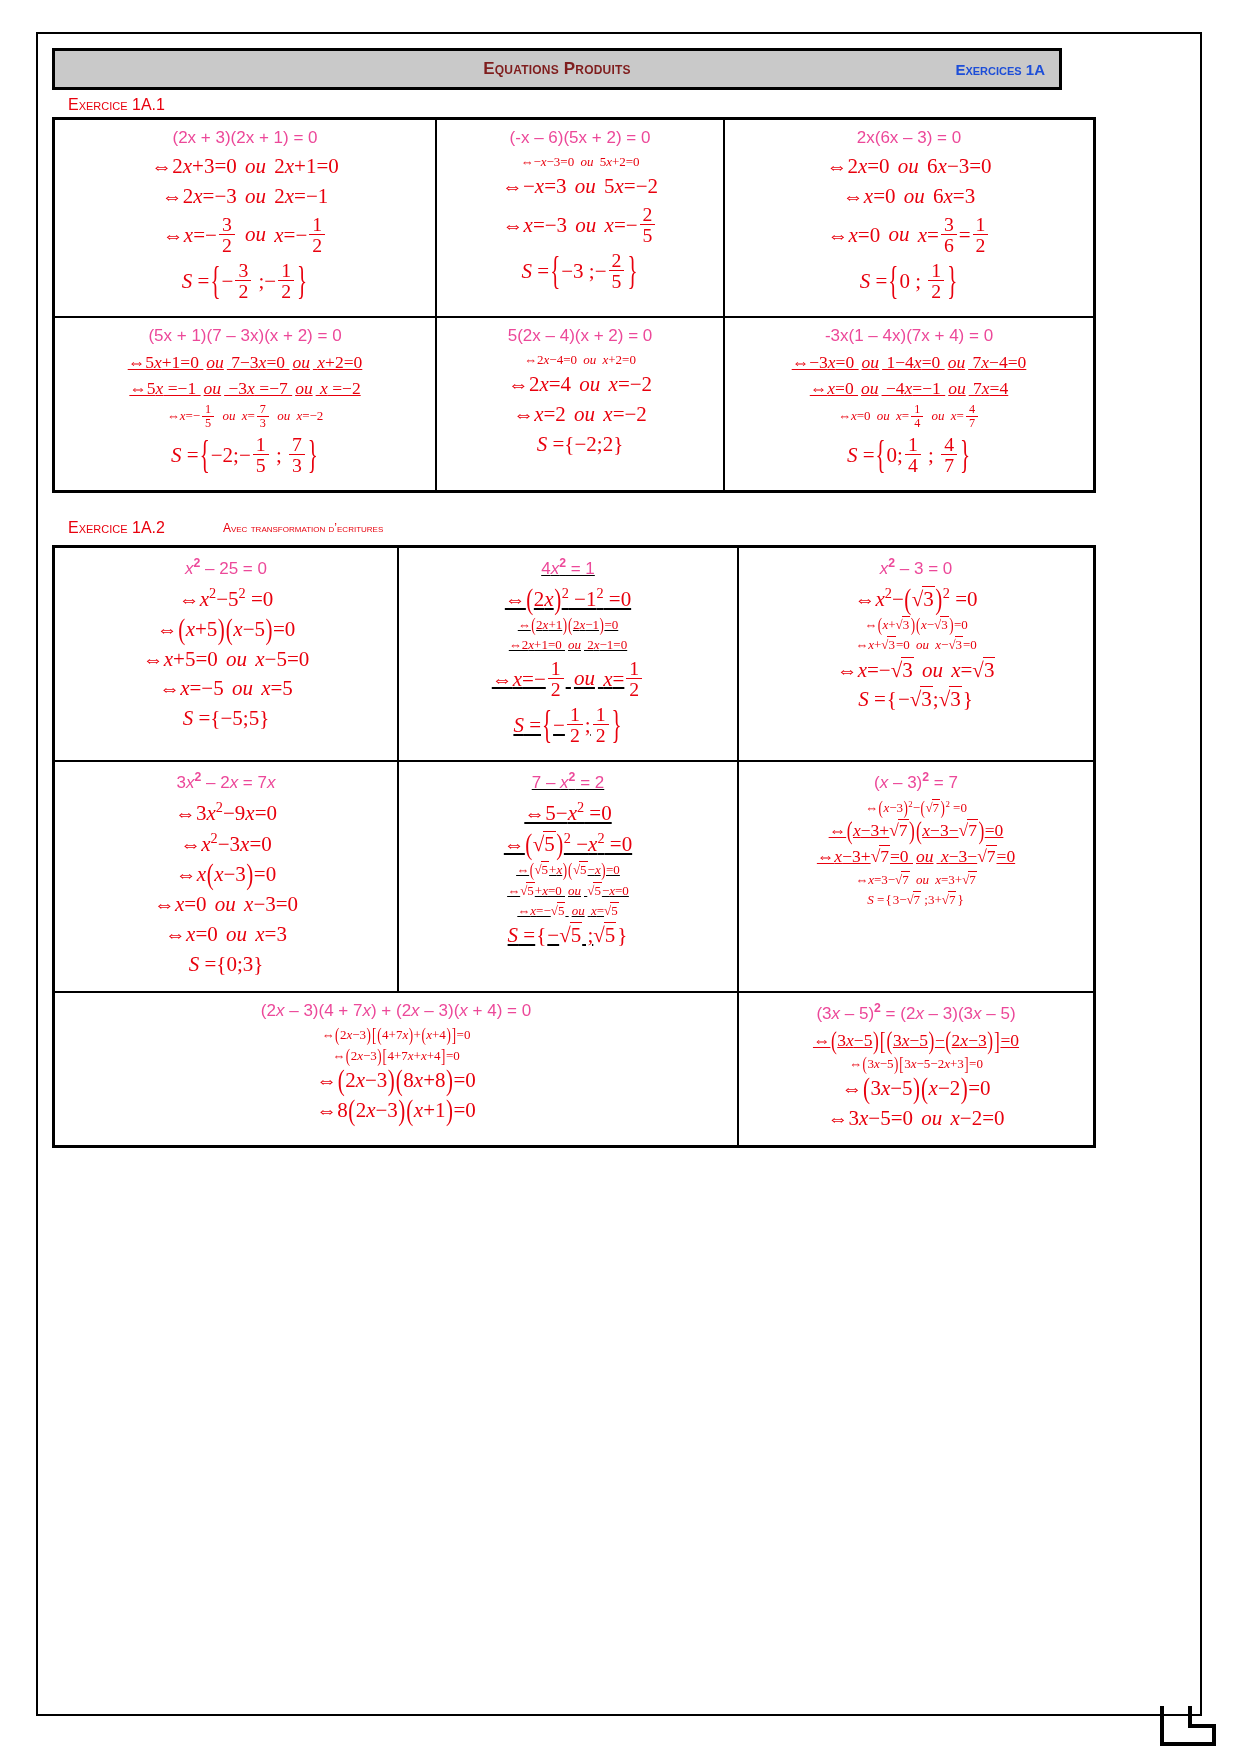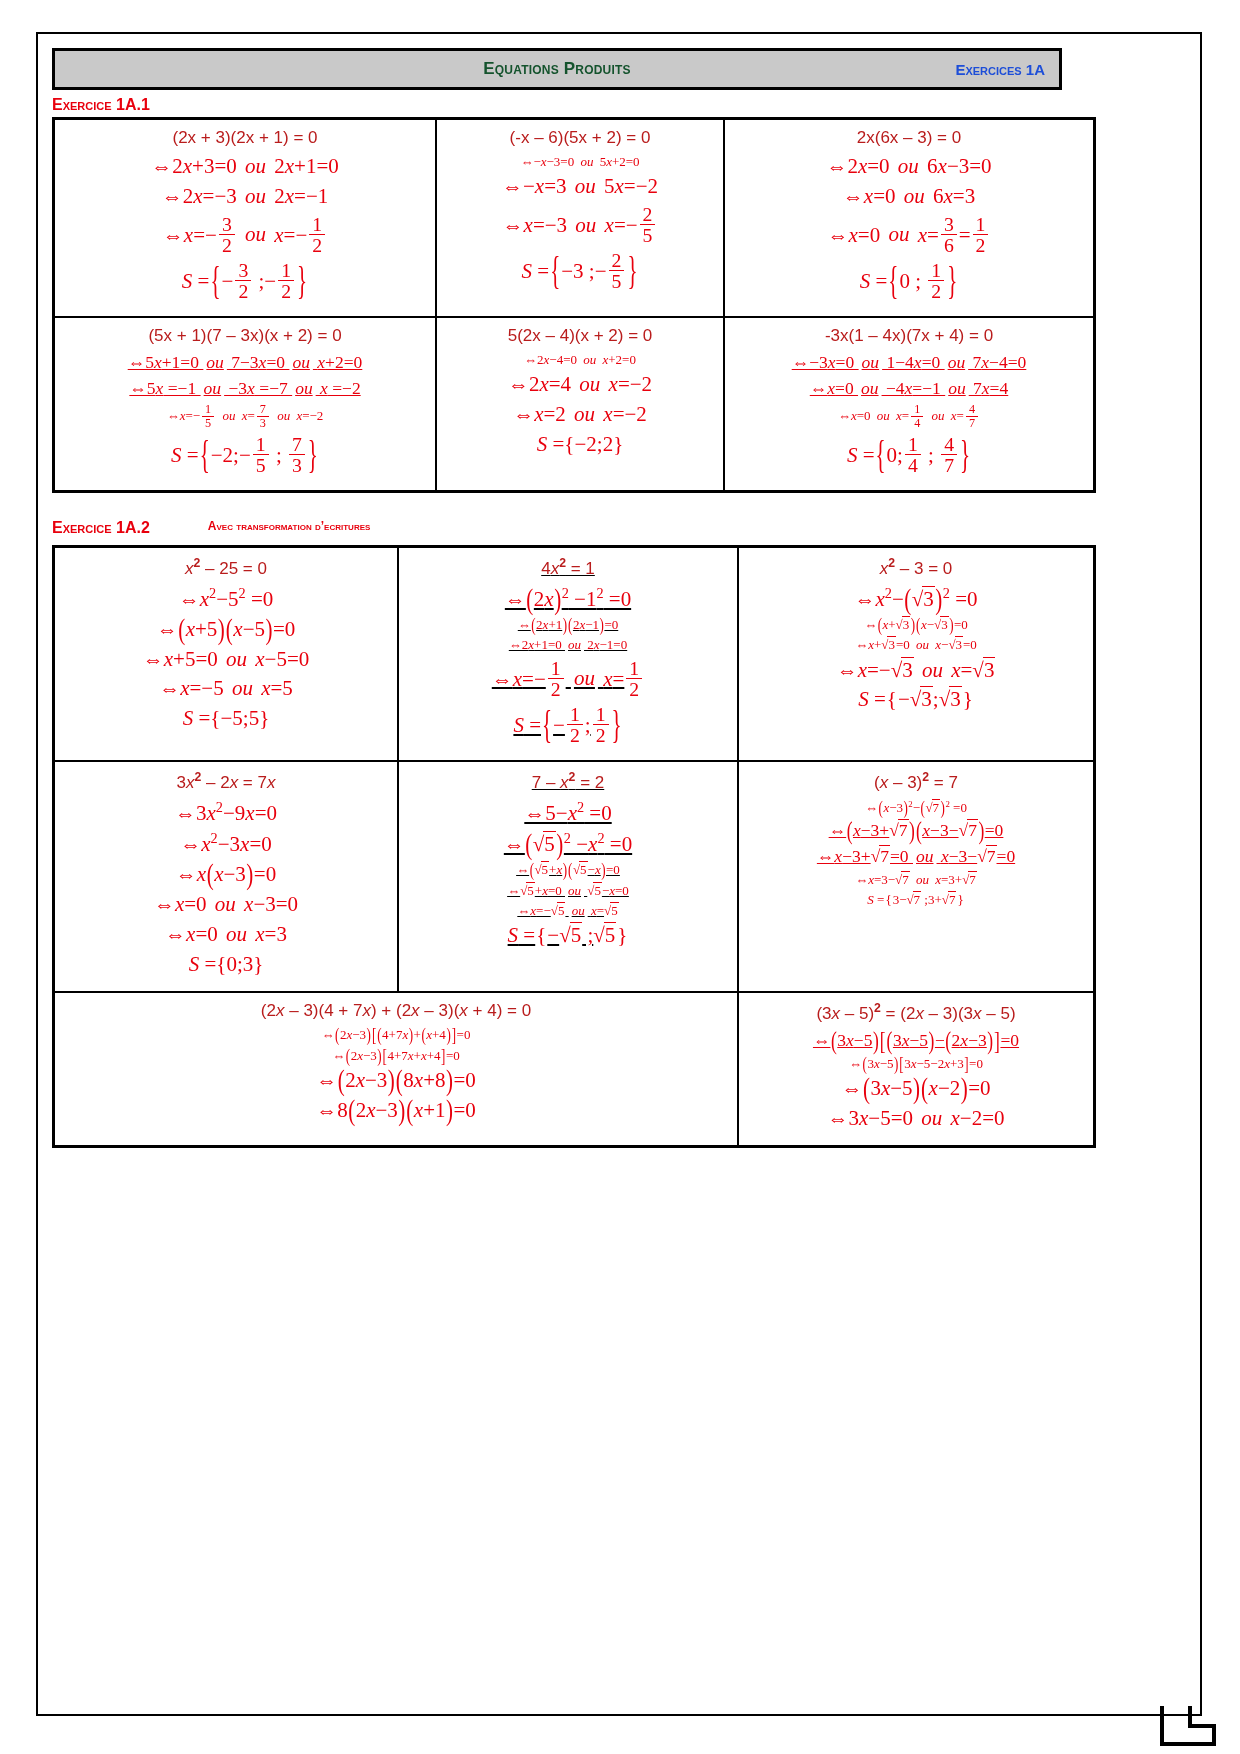--- a/index.html
+++ b/index.html
@@ -51,21 +51,21 @@
     padding: 0 14px;
     position: relative;
   }
   .banner-title {
     position: absolute;
     left: 0; right: 0;
     text-align: center;
     font-weight: bold;
     font-size: 17px;
     letter-spacing: .2px;
-    color: #14532d;
+    color: #7f1d1d;
   }
   .banner-right {
     margin-left: auto;
     font-weight: bold;
     font-size: 15px;
     color: #1d4ed8;
     z-index: 2;
   }
   
   .sc { font-variant: small-caps; }
@@ -74,26 +74,26 @@
     text-align: center;
     color: #e8000d;
     font-weight: bold;
     font-size: 24px;
     margin: 16px 0 10px 0;
     font-variant: small-caps;
   }
 
   .ex-head {
     color: #e8000d;
-    font-weight: bold;
+    font-weight: normal;
     font-size: 16px;
     font-variant: small-caps;
-    margin: 6px 0 3px 0;
+    margin: 6px 0 3px 16px;
     display: flex;
-    align-items: flex-start;
+    align-items: center;
   }
   .ex-head .sub {
     margin-left: 58px;
     font-size: 12px;
   }
 
   
   table.grid {
     border-collapse: collapse;
     width: 1010px;
@@ -113,21 +113,21 @@
   .t1-c3 { width: 360px; }
 
   .t2-c1 { width: 334px; }
   .t2-c2 { width: 330px; text-decoration: underline; }
   .t2-c3 { width: 346px; }
 
   
   .stmt {
     font-family: "Liberation Sans", sans-serif;
     font-size: 17px;
-    color: #b91c1c;
+    color: #ec4899;
     margin: 2px 0 6px 0;
     white-space: nowrap;
   }
   .step {
     font-family: "Liberation Serif", serif;
     font-size: 21px;
     color: #e8000d;
     margin: 5px 0;
     white-space: nowrap;
     line-height: 1.18;

